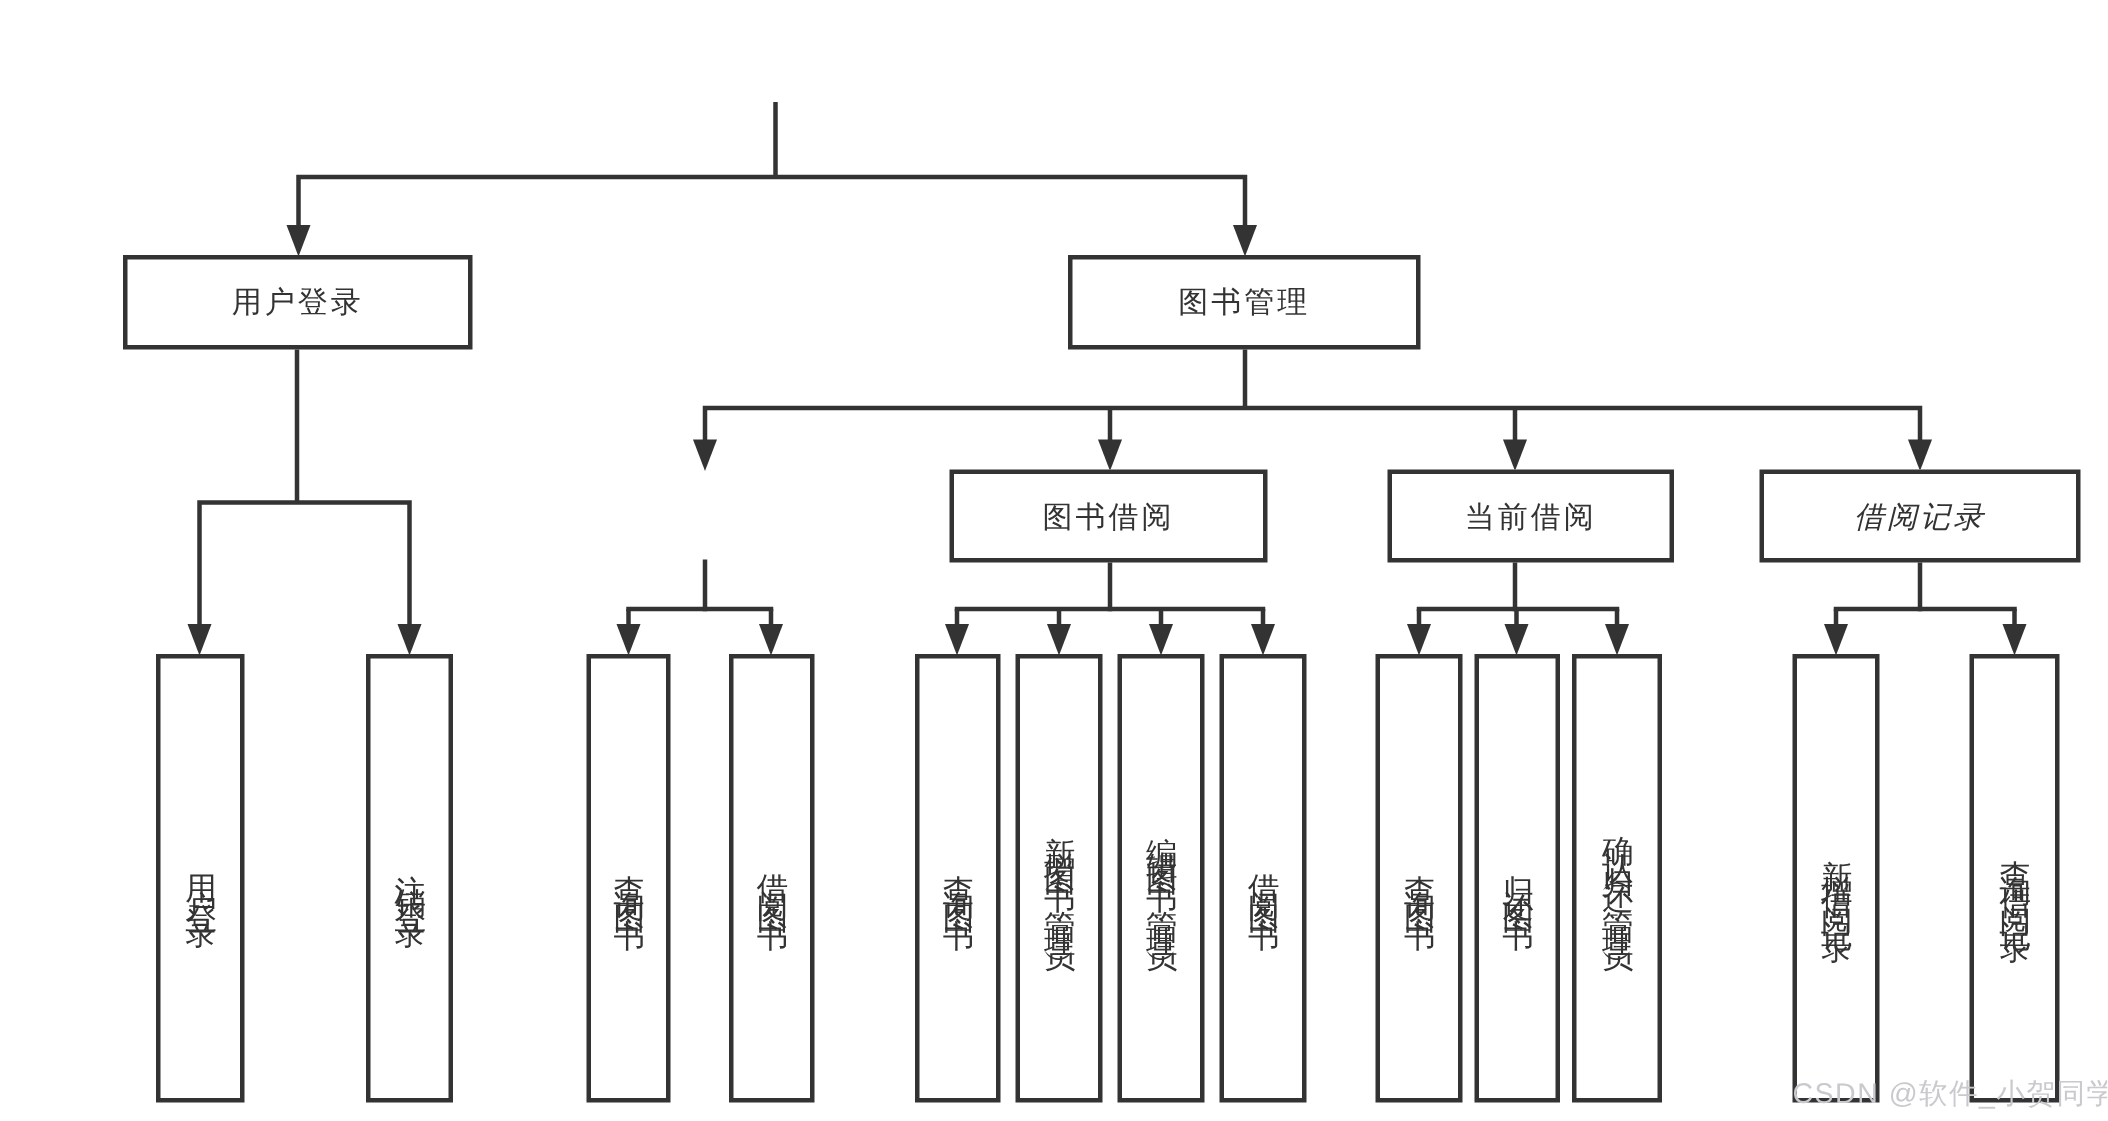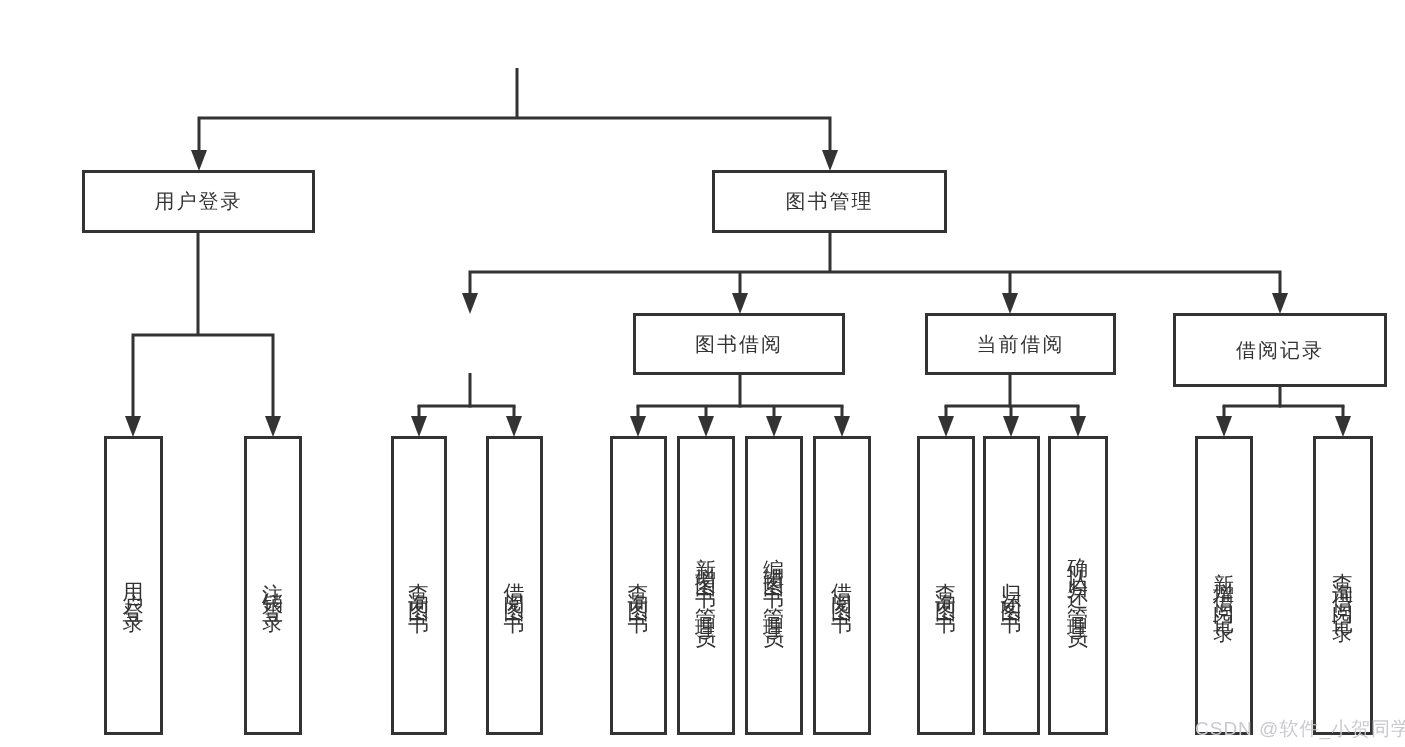--- a/index.html
+++ b/index.html
@@ -99,21 +99,21 @@
   <div class="node h" style="left:712px;top:170px;width:235px;height:63px;justify-content:center;">
     <span>图书管理</span>
   </div>
 
   <div class="node h" style="left:633px;top:313px;width:212px;height:62px;">
     <span>图书借阅</span>
   </div>
   <div class="node h" style="left:914px;top:313px;width:191px;height:62px;margin-left:11px;">
     <span>当前借阅</span>
   </div>
-  <div class="node h" style="left:1173px;top:313px;width:214px;height:74px;">
+  <div class="node h" style="left:1173px;top:313px;width:214px;height:62px;font-style:italic;">
     <span>借阅记录</span>
   </div>
 
   <div class="node v" style="left:104px;width:59px;">
     <span class="vtext">用户登录</span>
   </div>
   <div class="node v" style="left:244px;width:58px;">
     <span class="vtext">注销登录</span>
   </div>
 

